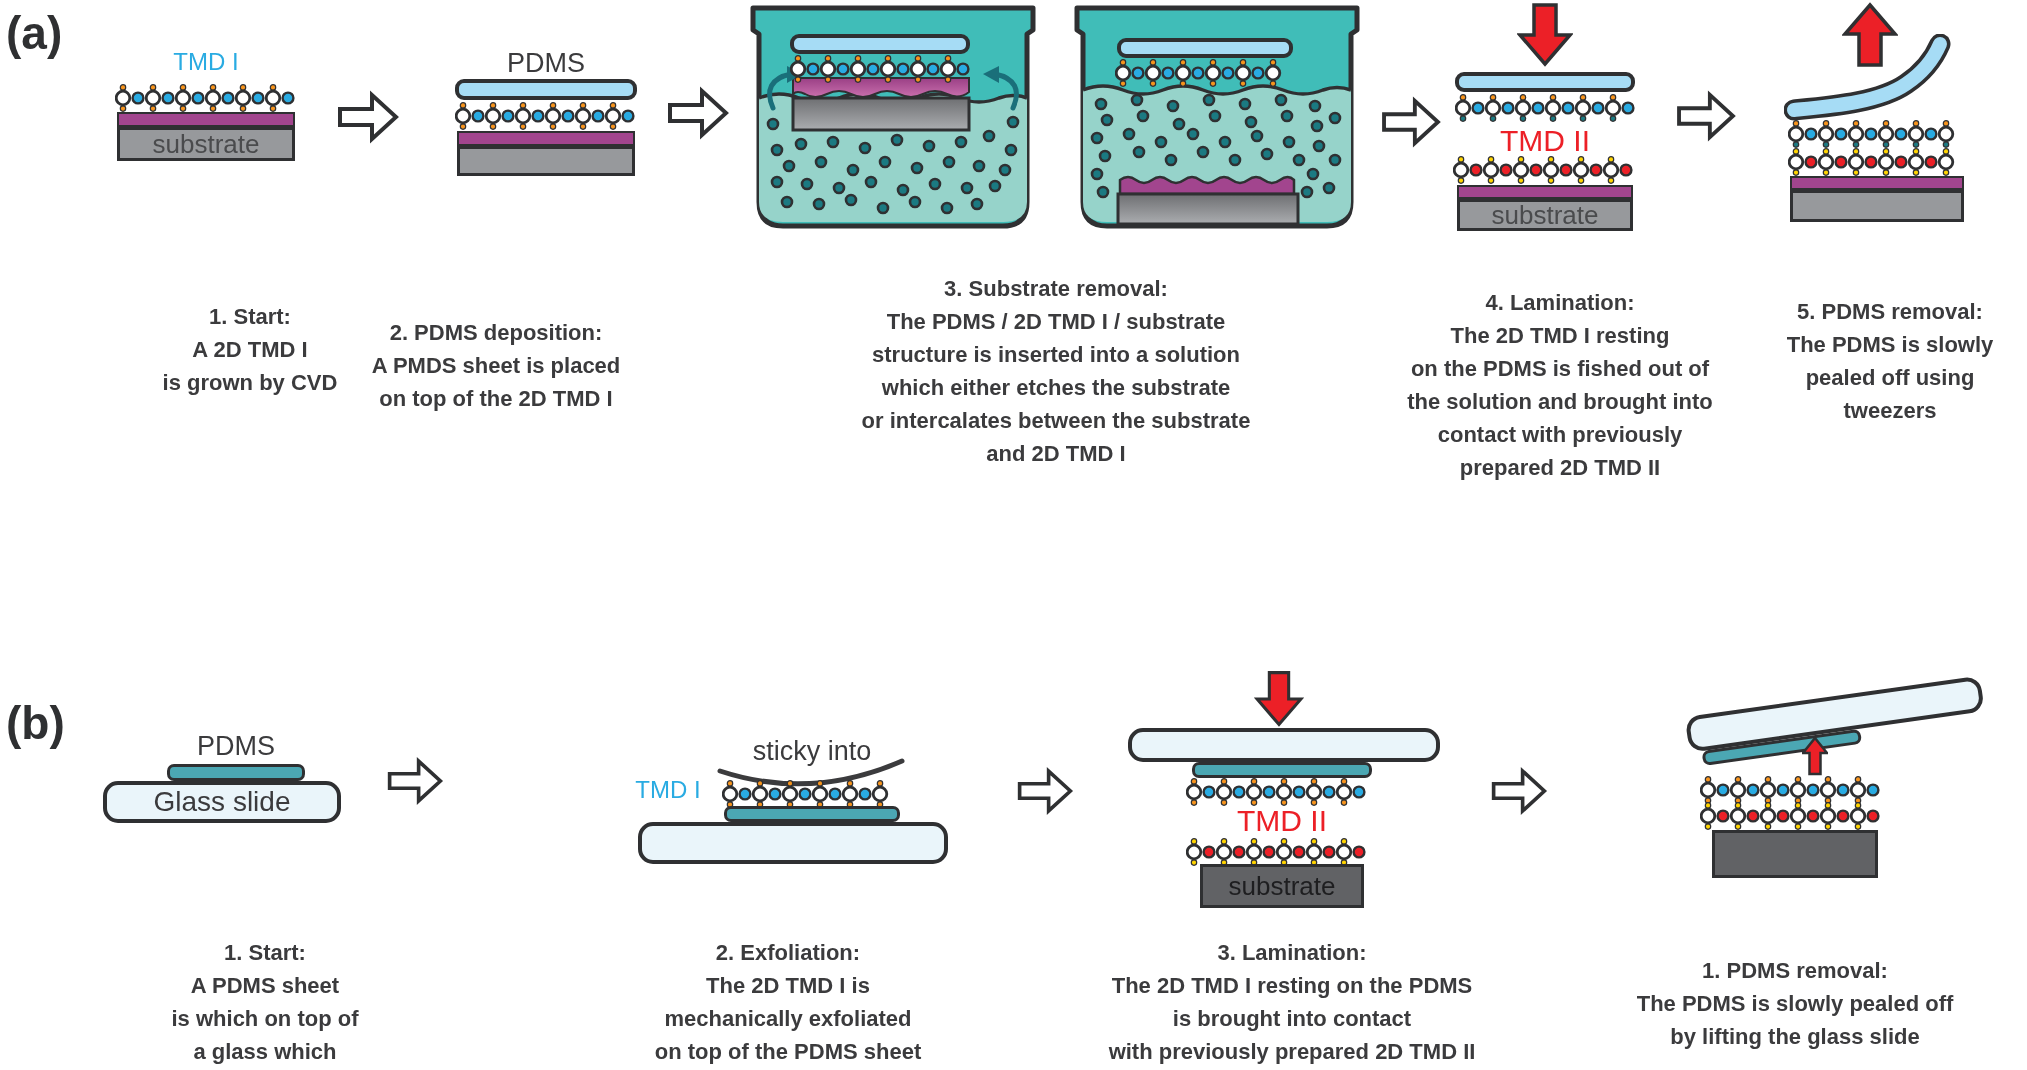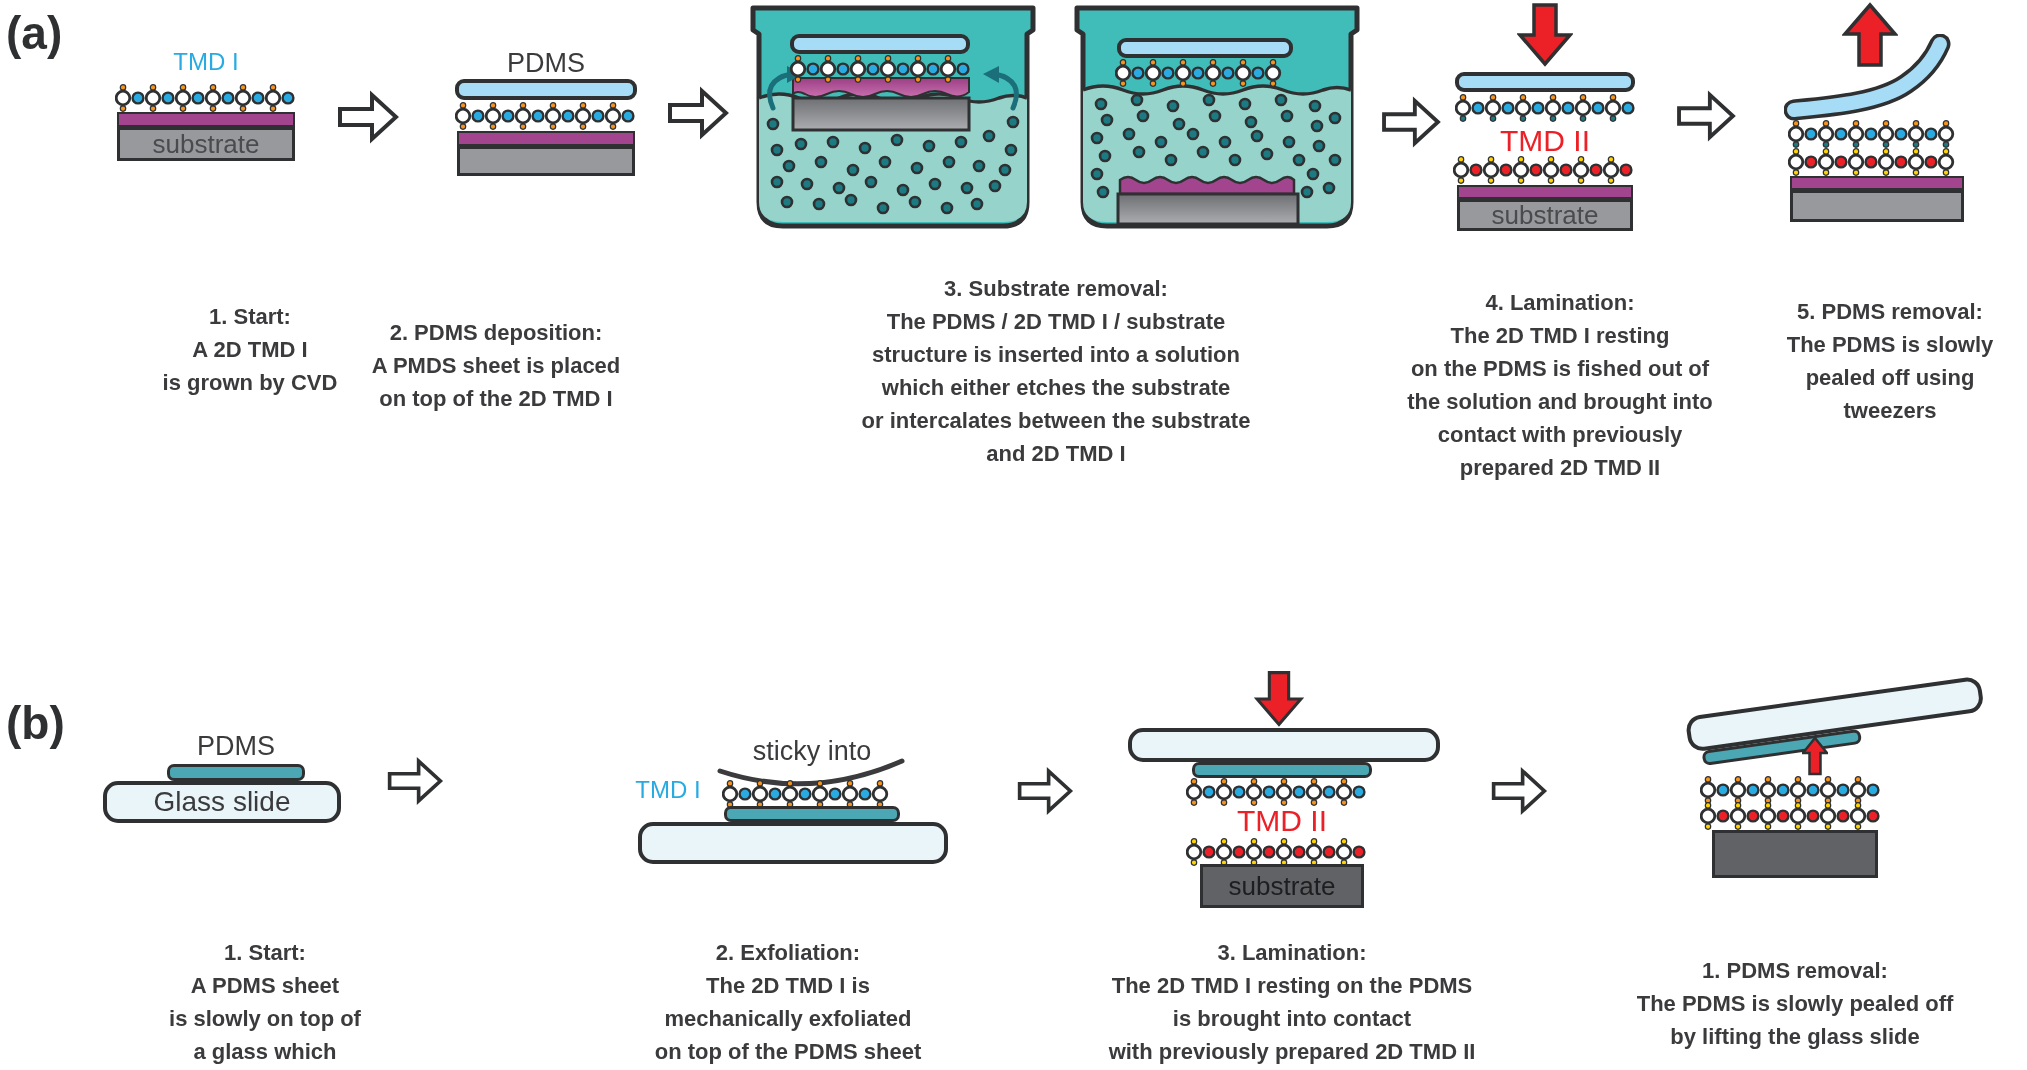--- a/index.html
+++ b/index.html
@@ -628,21 +628,21 @@
         <circle cx="158" cy="24.6" r="2.7" fill="#FFD400" stroke="#2F3032" stroke-width="1.2"></circle>
         <circle cx="158" cy="14" r="6.8" fill="#ffffff" stroke="#2F3032" stroke-width="2.8"></circle>
         <circle cx="173" cy="14" r="5.4" fill="#EC2027" stroke="#2F3032" stroke-width="2.4"></circle>
       </svg>
     </div>
   <div class="bar subB" style="left:1712px;top:830px;width:166px;height:48px;"></div>
 
   <div class="cap" style="left:265px;top:936px;">
       <div>1. Start:</div>
       <div>A PDMS sheet</div>
-      <div>is slowly on top of</div>
+      <div>is which on top of</div>
       <div>a glass which</div>
     </div>
   <div class="cap" style="left:788px;top:936px;">
       <div>2. Exfoliation:</div>
       <div>The 2D TMD I is</div>
       <div>mechanically exfoliated</div>
       <div>on top of the PDMS sheet</div>
     </div>
   <div class="cap" style="left:1292px;top:936px;">
       <div>3. Lamination:</div>

